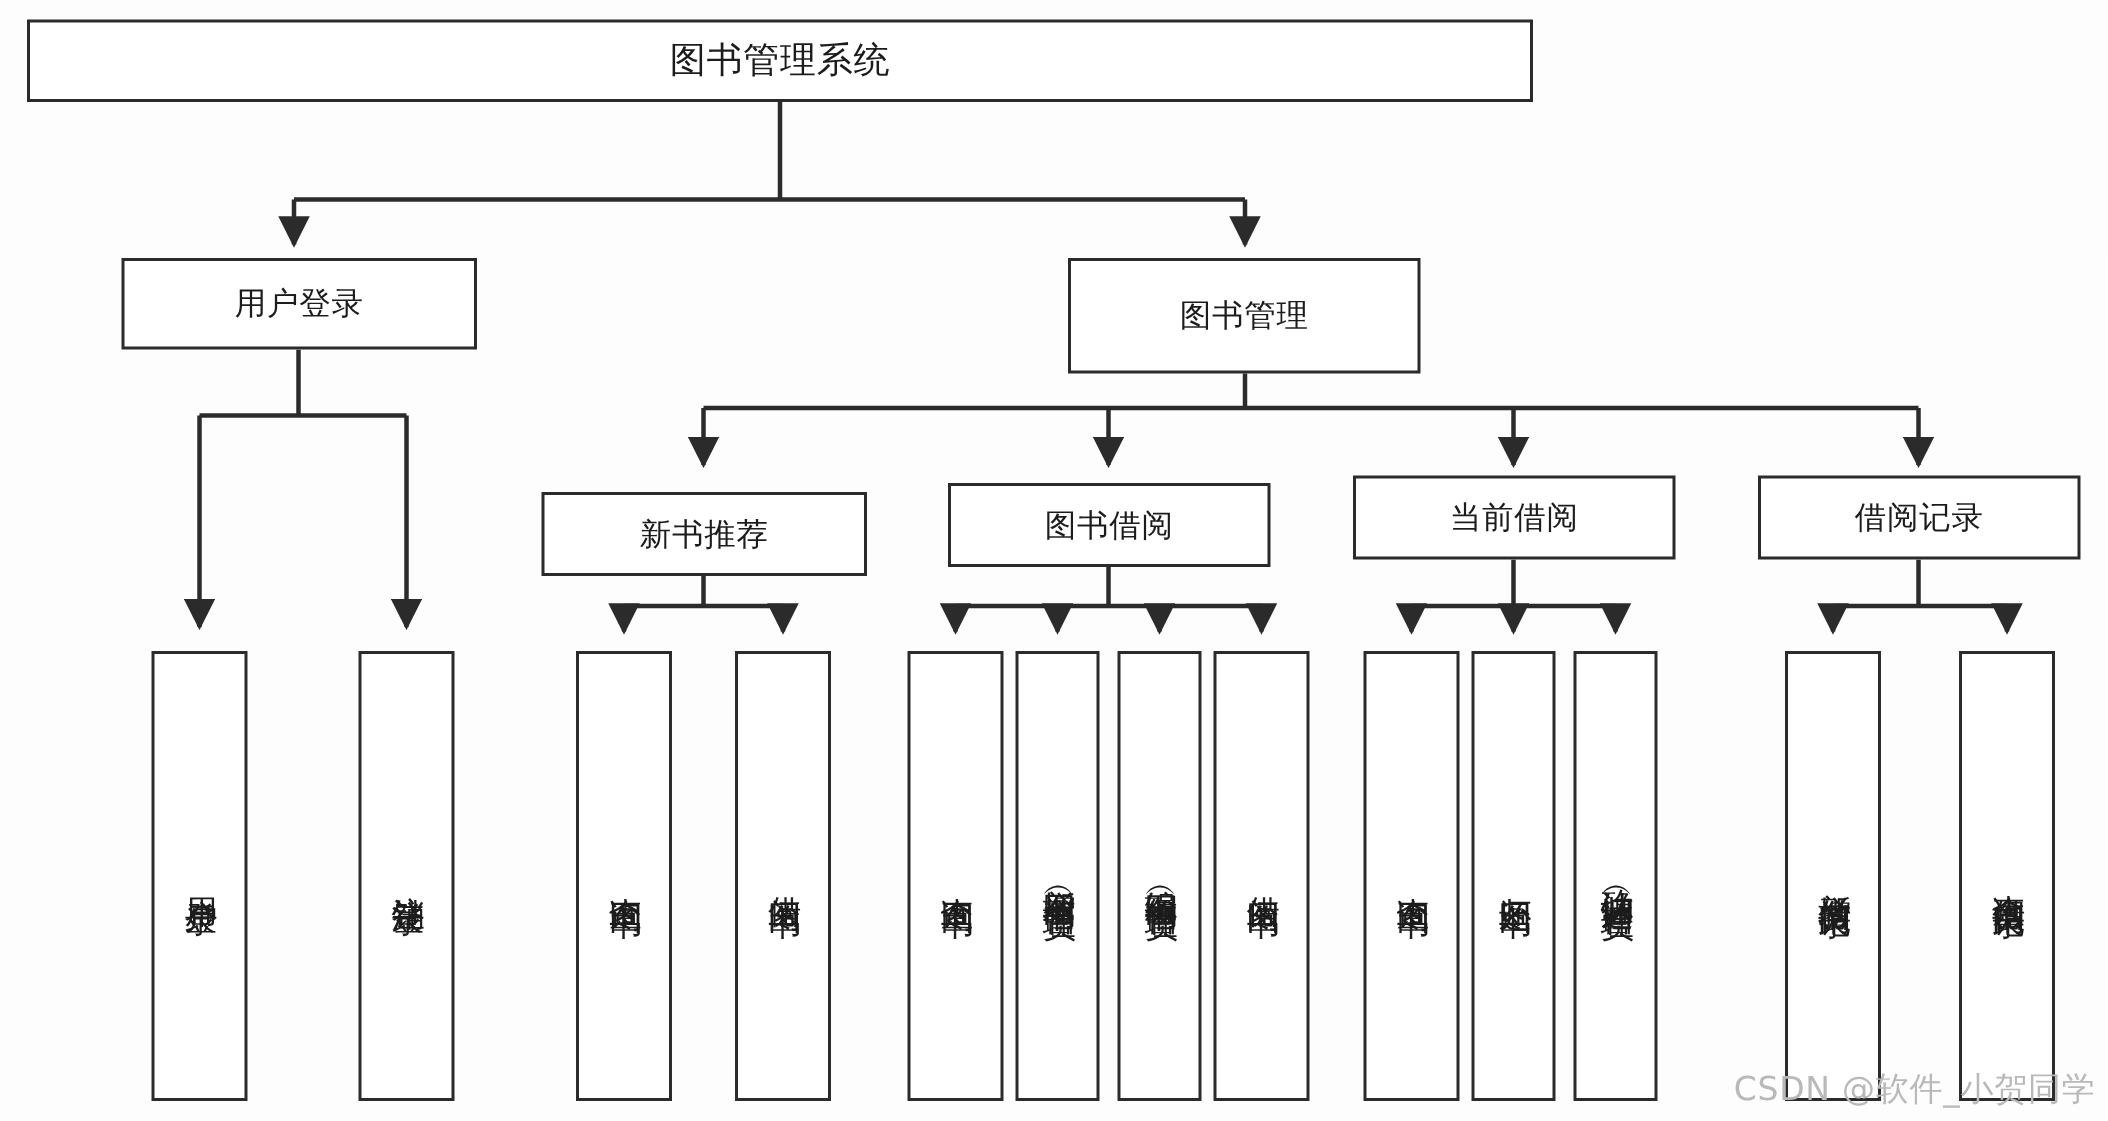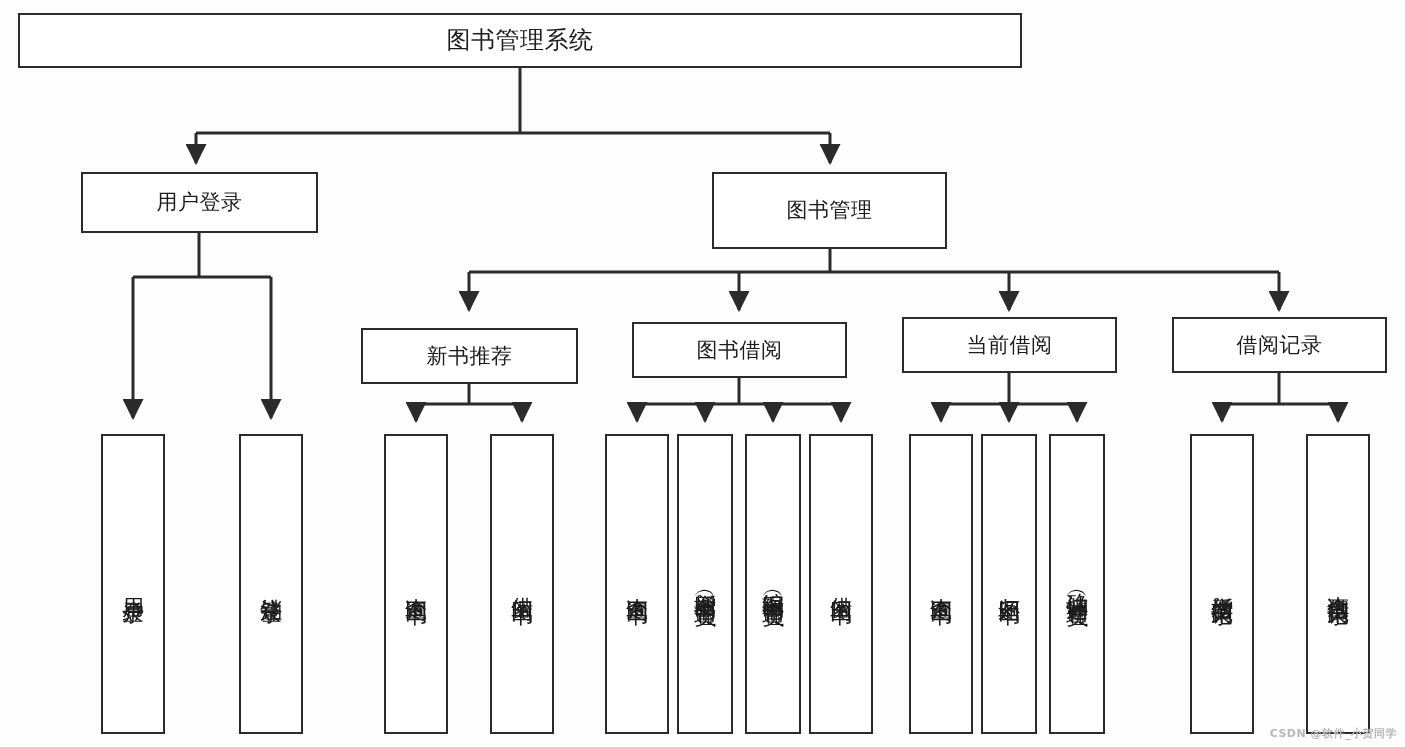--- a/index.html
+++ b/index.html
@@ -62,26 +62,25 @@
     font-size: 22px;
     line-height: 1.02;
     letter-spacing: 2px;
     max-height: 268px;
     white-space: nowrap;
   }
   #watermark {
     position: absolute;
     right: 8px;
     bottom: 6px;
-    font-size: 11px;
+    font-size: 22px;
     color: #b9b9b9;
     letter-spacing: 0.5px;
     white-space: nowrap;
     font-family: "DejaVu Sans", "Liberation Sans", sans-serif;
-    font-weight: bold;
   }
 </style>
 </head>
 <body>
 
 <div id="diagram-root">
 
   <svg id="edges-layer" viewBox="0 0 1405 747">
     <defs>
       <marker id="arrow" viewBox="0 0 10 10" refX="9" refY="5" markerWidth="7" markerHeight="7" orient="auto-start-reverse">

